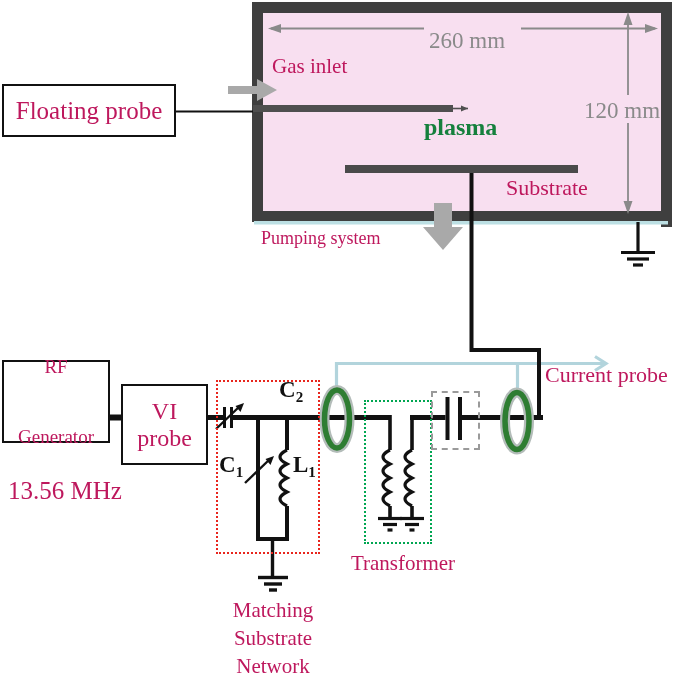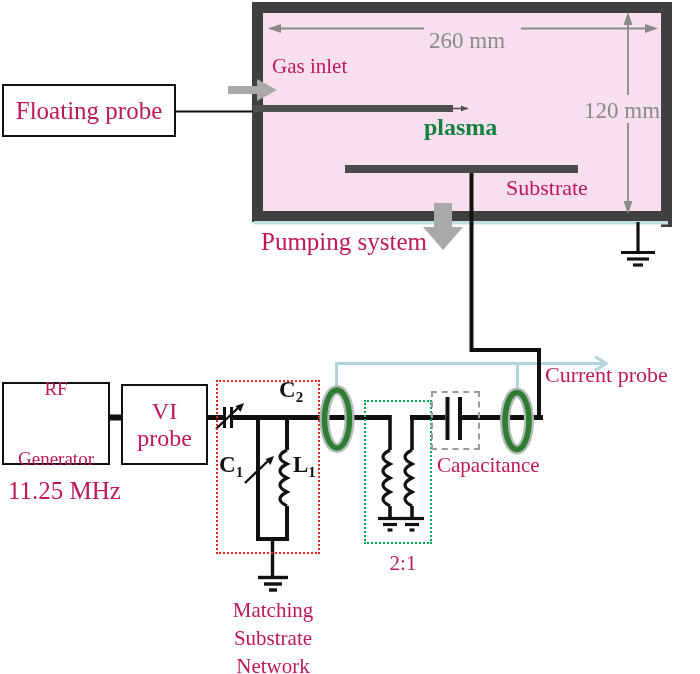--- a/index.html
+++ b/index.html
@@ -151,53 +151,52 @@
 
   <div class="dotted-red" style="left:216px;top:380px;width:100px;height:170px;"></div>
   <div class="dotted-green" style="left:364px;top:400px;width:64px;height:140px;"></div>
   <div class="dashed-gray" style="left:431px;top:391px;width:45px;height:55px;"></div>
 
   <div class="dim" style="left:429px;top:28px;">260 mm</div>
   <div class="dim" style="left:584px;top:98px;">120 mm</div>
   <div class="lbl" style="left:272px;top:54px;font-size:21px;">Gas inlet</div>
   <div class="abs" style="left:424px;top:114px;font-size:24px;color:#15803d;font-weight:bold;">plasma</div>
   <div class="lbl" style="left:506px;top:175px;font-size:22px;">Substrate</div>
-  <div class="lbl" style="left:261px;top:228px;font-size:25px;">Pumping system</div>
+  <div class="lbl" style="left:261px;top:228px;font-size:18px;">Pumping system</div>
 
   <div class="boxed" style="left:2px;top:84px;width:170px;height:49px;">
     <span class="lbl" style="position:static;font-size:25px;">Floating probe</span>
   </div>
 
-  <div class="boxed" style="left:2px;top:382px;width:104px;height:79px;border-width:2px;gap:48px;">
+  <div class="boxed" style="left:2px;top:360px;width:104px;height:79px;border-width:2px;gap:48px;">
     <span class="lbl" style="position:static;font-size:19px;">RF</span>
     <span class="lbl" style="position:static;font-size:19px;">Generator</span>
   </div>
 
   <div class="boxed" style="left:121px;top:384px;width:83px;height:77px;border-width:2px;">
     <span class="lbl" style="position:static;font-size:24px;">VI</span>
     <span class="lbl" style="position:static;font-size:24px;">probe</span>
   </div>
-  <div class="lbl" style="left:8px;top:477px;font-size:25px;">11.25 MHz</div>
+  <div class="lbl" style="left:8px;top:477px;font-size:25px;">13.56 MHz</div>
 
   <div class="comp-lbl" style="left:235px;top:377px;margin-left:44px;">
     <span>C</span><span class="sub">2</span>
   </div>
   <div class="comp-lbl" style="left:219px;top:452px;">
     <span>C</span><span class="sub">1</span>
   </div>
   <div class="comp-lbl" style="left:293px;top:452px;">
     <span>L</span><span class="sub">1</span>
   </div>
 
   <div class="lbl z2" style="left:213px;top:596px;width:120px;text-align:center;font-size:21px;line-height:28px;">
     <div>Matching</div>
     <div>Substrate</div>
     <div>Network</div>
   </div>
   <div class="lbl z2" style="left:338px;top:549px;width:130px;text-align:center;font-size:21px;line-height:28px;">
-    <div>2:1</div>
+    <div>Transformer</div>
   </div>
   <div class="lbl z2" style="left:437px;top:453px;font-size:21px;line-height:25px;">
-    <div>Capacitance</div>
   </div>
   <div class="lbl" style="left:545px;top:362px;font-size:22px;">Current probe</div>
 
 </div>
 
 </body></html>

